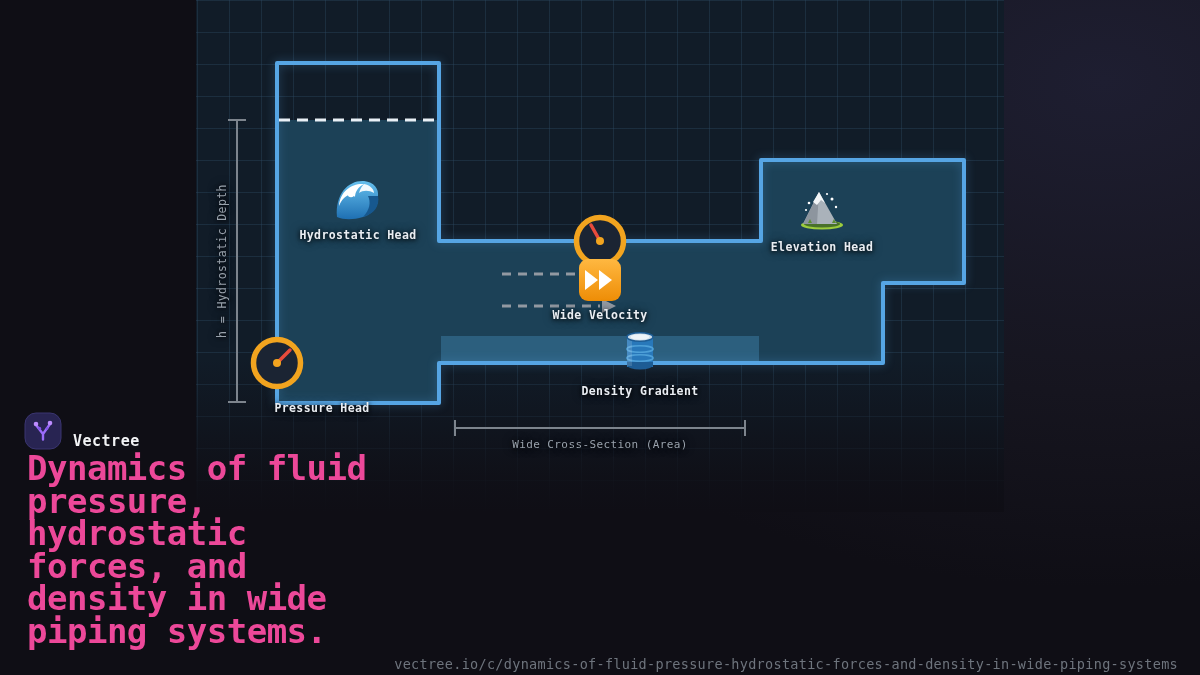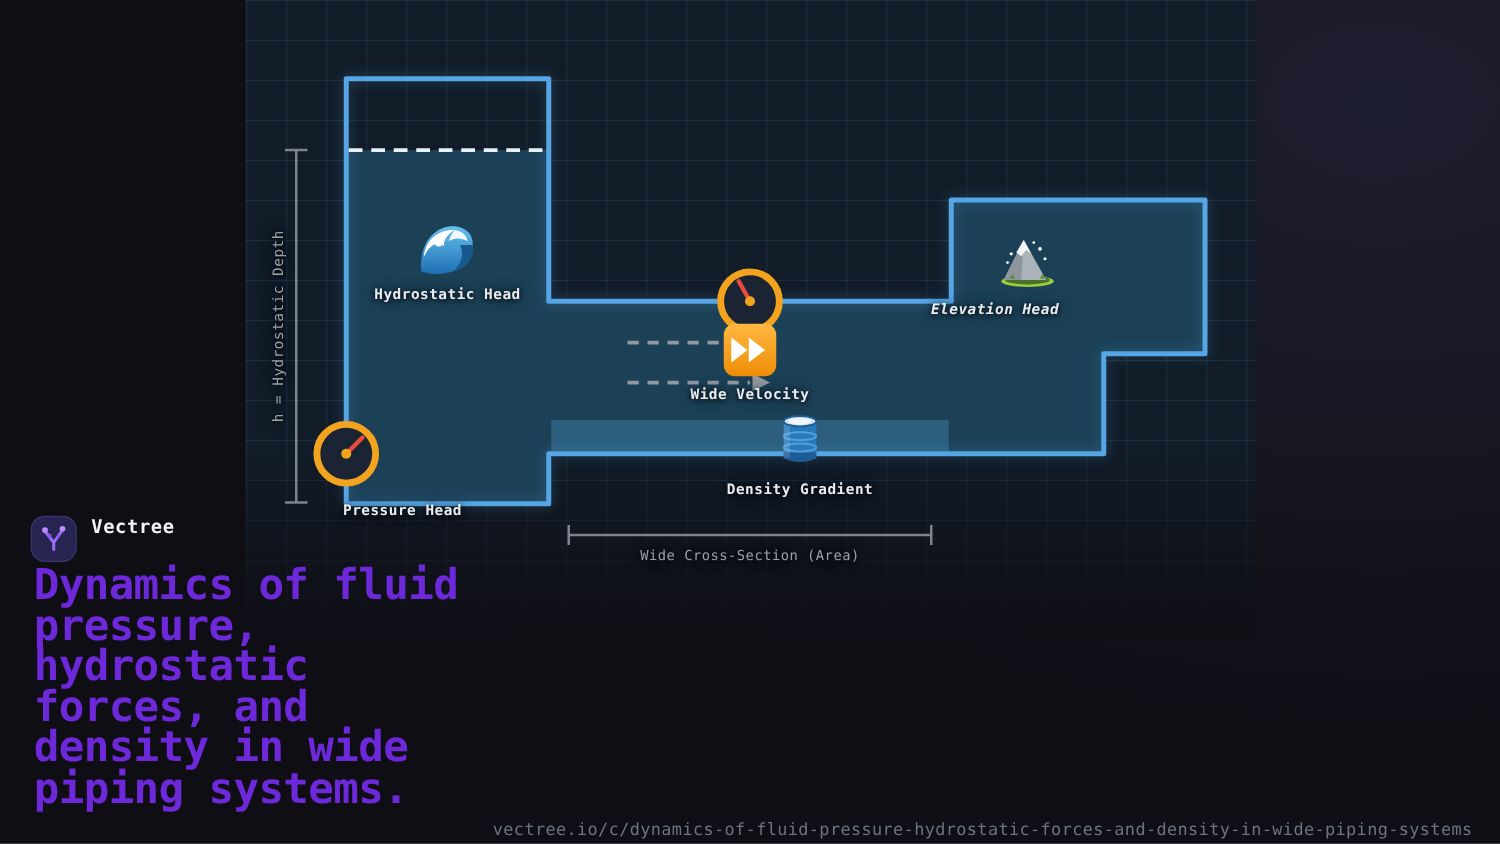--- a/index.html
+++ b/index.html
@@ -35,28 +35,28 @@
     color:#e9edf2; letter-spacing:.4px; white-space:nowrap;
     text-shadow:0 1px 4px rgba(0,0,0,.95), 0 0 10px rgba(0,0,0,.6);
   }
   .dlabel.dim { color:#99a2ac; font-weight:normal; font-size:11px; }
   .dlabel.vertical {
     transform:translate(-50%,-50%) rotate(-90deg);
     color:#99a2ac; font-weight:normal; font-size:11.5px;
   }
 
   
-  .brand { position:absolute; left:24px; top:412px; z-index:4; display:flex; align-items:flex-start; gap:11px; }
+  .brand { position:absolute; left:24px; top:412px; z-index:4; display:flex; align-items:flex-end; gap:11px; }
   .brand-name { font:bold 15px "DejaVu Sans Mono", monospace; color:#f2f3f5; letter-spacing:.5px; }
 
   
   .card-title {
     position:absolute; left:27px; top:452px; width:374px; z-index:4;
     font:bold 34px/32.5px "DejaVu Sans Mono", monospace;
-    color:#6d28d9; letter-spacing:-0.5px;
+    color:#ec4899; letter-spacing:-0.5px;
   }
 
   
   .card-url {
     position:absolute; right:22px; top:624px; z-index:4;
     font:13.5px "DejaVu Sans Mono", monospace;
     color:#6e747d; letter-spacing:.3px; white-space:nowrap;margin-top:32px;
   }
 </style>
 </head>
@@ -151,21 +151,21 @@
     <circle cx="-16" cy="-1" r="1.1" fill="#ffffff"></circle>
     <circle cx="14" cy="-4" r="1.2" fill="#ffffff"></circle>
     <circle cx="5" cy="-17" r="1.1" fill="#ffffff"></circle>
   </g>
 </svg>
 
 <div class="dlabel" style="left:358px; top:228px;">Hydrostatic Head</div>
 <div class="dlabel" style="left:277px; top:401px;margin-left:45px;">Pressure Head</div>
 <div class="dlabel" style="left:600px; top:308px;">Wide Velocity</div>
 <div class="dlabel" style="left:640px; top:384px;">Density Gradient</div>
-<div class="dlabel" style="left:796px; top:240px;font-style:italic;">Elevation Head</div>
+<div class="dlabel" style="left:822px; top:240px;">Elevation Head</div>
 <div class="dlabel dim" style="left:600px; top:438px;">Wide Cross-Section (Area)</div>
 <div class="dlabel vertical" style="left:222px; top:261px;">h = Hydrostatic Depth</div>
 
 <div class="brand">
   <svg width="38" height="38" viewBox="0 0 38 38">
     <rect x="1" y="1" width="36" height="36" rx="11" fill="#282452" stroke="#3a3570" stroke-width="1"></rect>
     <path d="M12 13 L19 22 L26 12 M19 22 L19 27.5" fill="none" stroke="#9b6cfa" stroke-width="2.4" stroke-linecap="round" stroke-linejoin="round"></path>
     <circle cx="12" cy="12" r="2.3" fill="#bd8cff"></circle>
     <circle cx="26" cy="11" r="2.3" fill="#bd8cff"></circle>
     <circle cx="15.5" cy="16.5" r="1.7" fill="#8456e8"></circle>

